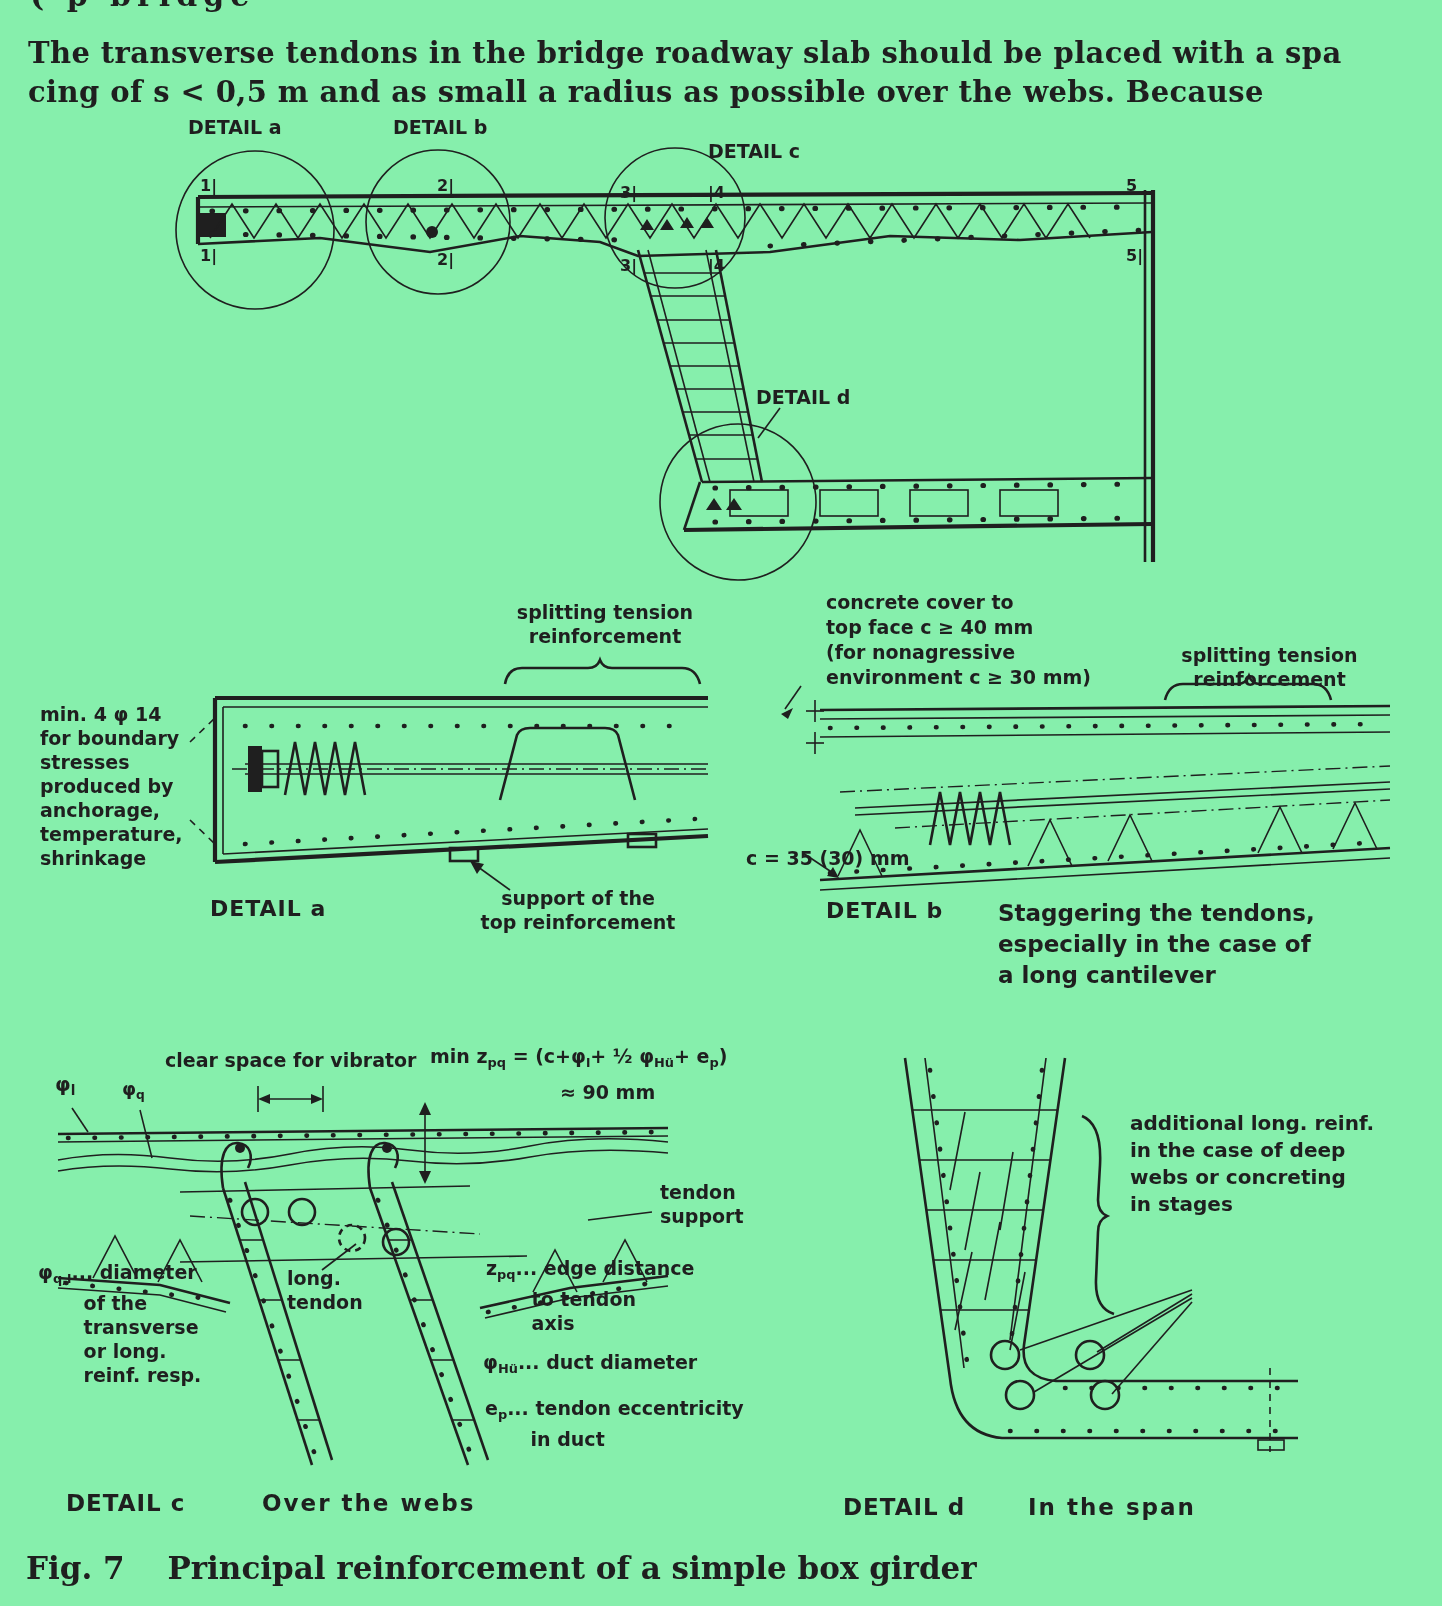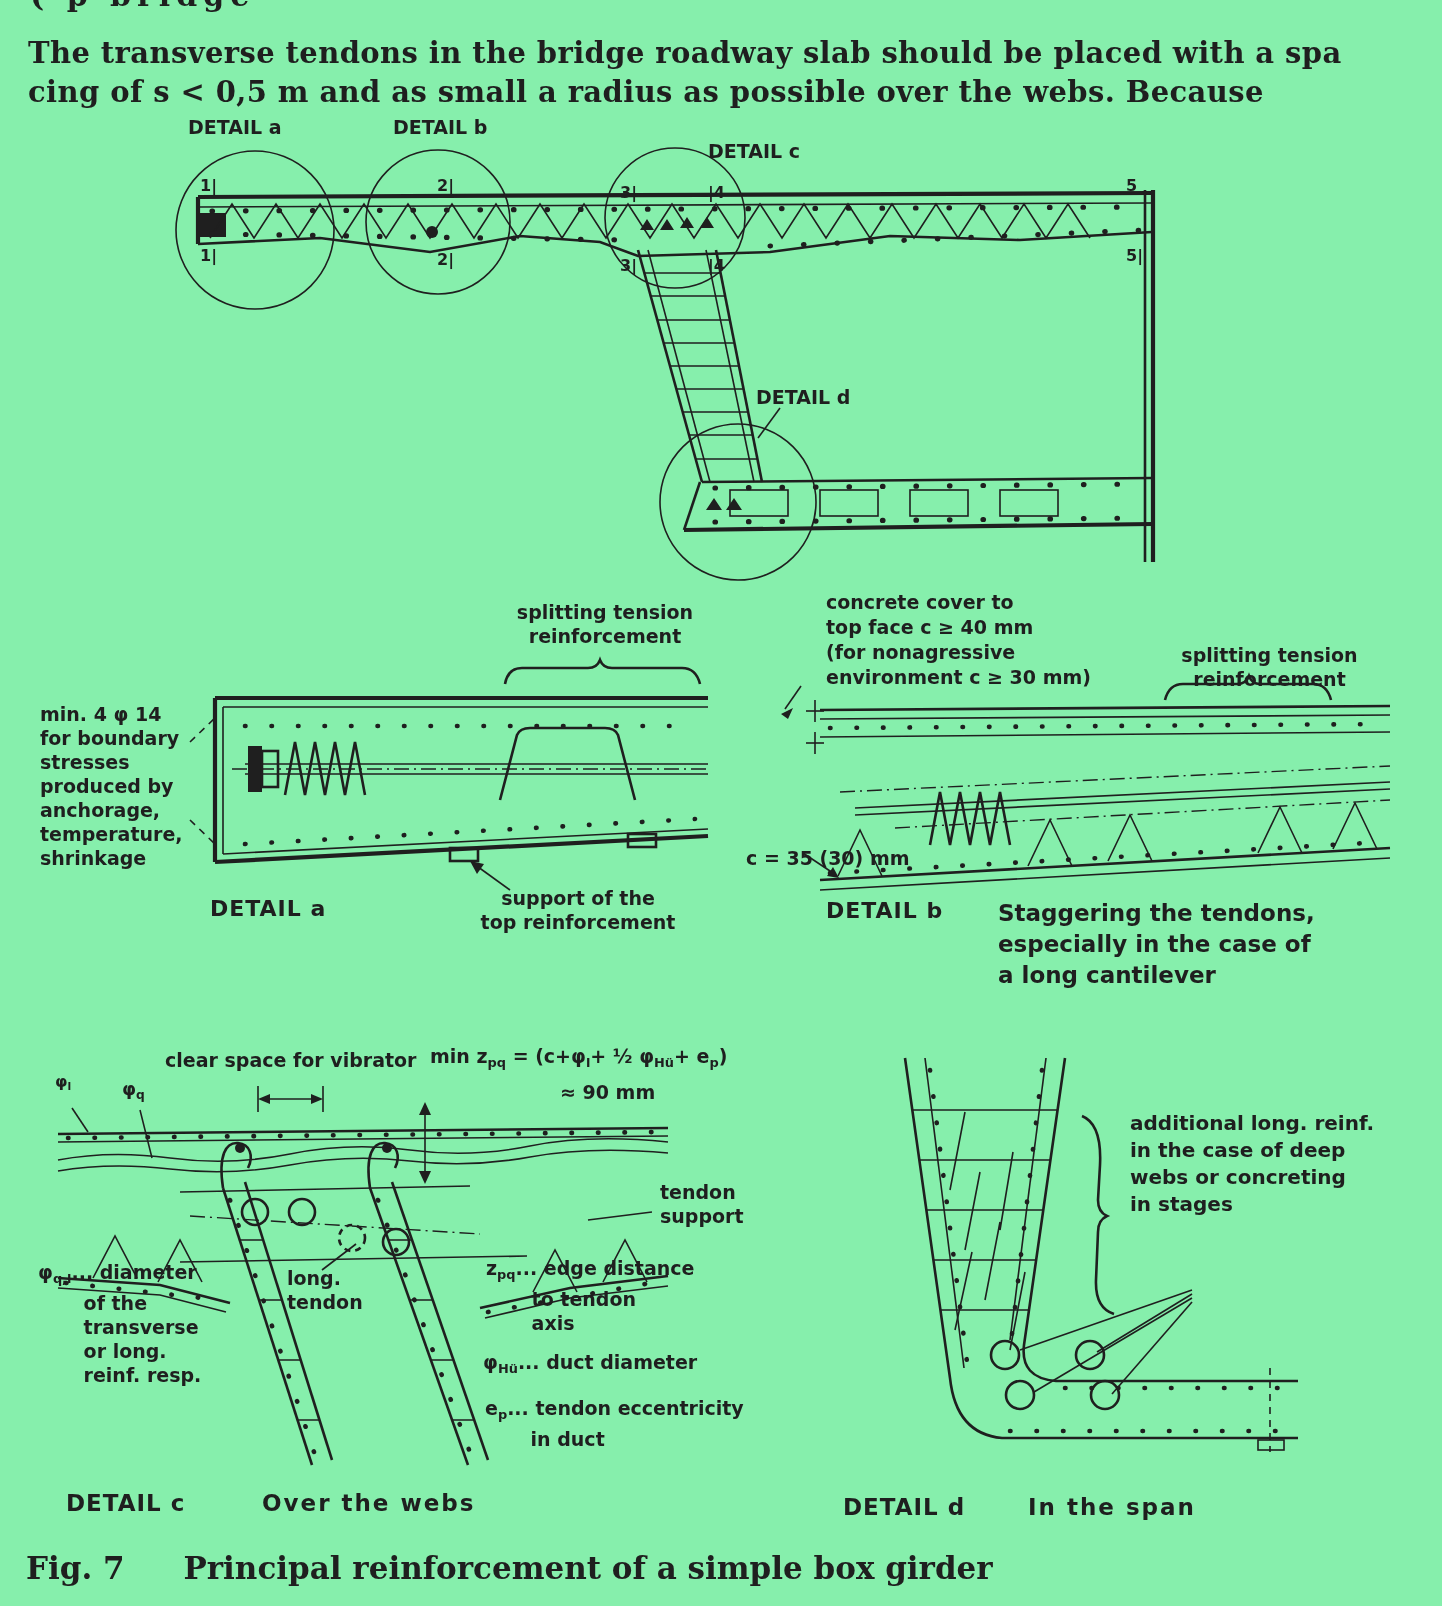--- a/index.html
+++ b/index.html
@@ -254,21 +254,21 @@
       <line class="t1" x1="100" y1="70" x2="112" y2="118"></line>
     </g>
   </svg>
 
   <div class="abs hand note" style="left:165px;top:1048px;">clear space for vibrator</div>
   <div class="abs hand note" style="left:430px;top:1044px;width:300px;">
     <span>min z</span><span class="sub">pq</span>
     <span>= (c+φ</span><span class="sub">l</span><span>+ ½ φ</span><span class="sub">Hü</span><span>+ e</span><span class="sub">p</span><span>)</span>
   </div>
   <div class="abs hand note" style="left:560px;top:1080px;">≈ 90 mm</div>
-  <div class="abs hand" style="left:55px;top:1072px;font-size:16px;"><span>φ</span><span class="sub">l</span></div>
+  <div class="abs hand" style="left:55px;top:1072px;font-size:20px;"><span>φ</span><span class="sub">l</span></div>
   <div class="abs hand" style="left:122px;top:1078px;font-size:18px;"><span>φ</span><span class="sub">q</span></div>
   <div class="abs hand note ml" style="left:660px;top:1180px;width:120px;">tendon
 support</div>
   <div class="abs hand note ml" style="left:287px;top:1266px;width:100px;">long.
 tendon</div>
 
   <div class="abs hand note hang" style="left:38px;top:1260px;width:210px;">
     <span>φ</span><span class="sub">q,l</span><span class="ml">... diameter
 of the
 transverse
@@ -325,16 +325,16 @@
 
   <div class="abs hand ml" style="left:1130px;top:1110px;width:280px;font-size:20px;line-height:27px;">additional long. reinf.
 in the case of deep
 webs or concreting
 in stages</div>
   <div class="abs hand" style="left:843px;top:1494px;font-size:23px;letter-spacing:1px;">DETAIL d</div>
   <div class="abs hand" style="left:1028px;top:1494px;font-size:23px;letter-spacing:2px;">In the span</div>
 
   <div class="abs serif" style="left:26px;top:1550px;font-size:31px;">
     <span>Fig. 7</span>
-    <span style="margin-left:48px;">Principal reinforcement of a simple box girder</span>
+    <span style="margin-left:32px;">Principal reinforcement of a simple box girder</span>
   </div>
 
 </div>
 
 </body></html>

